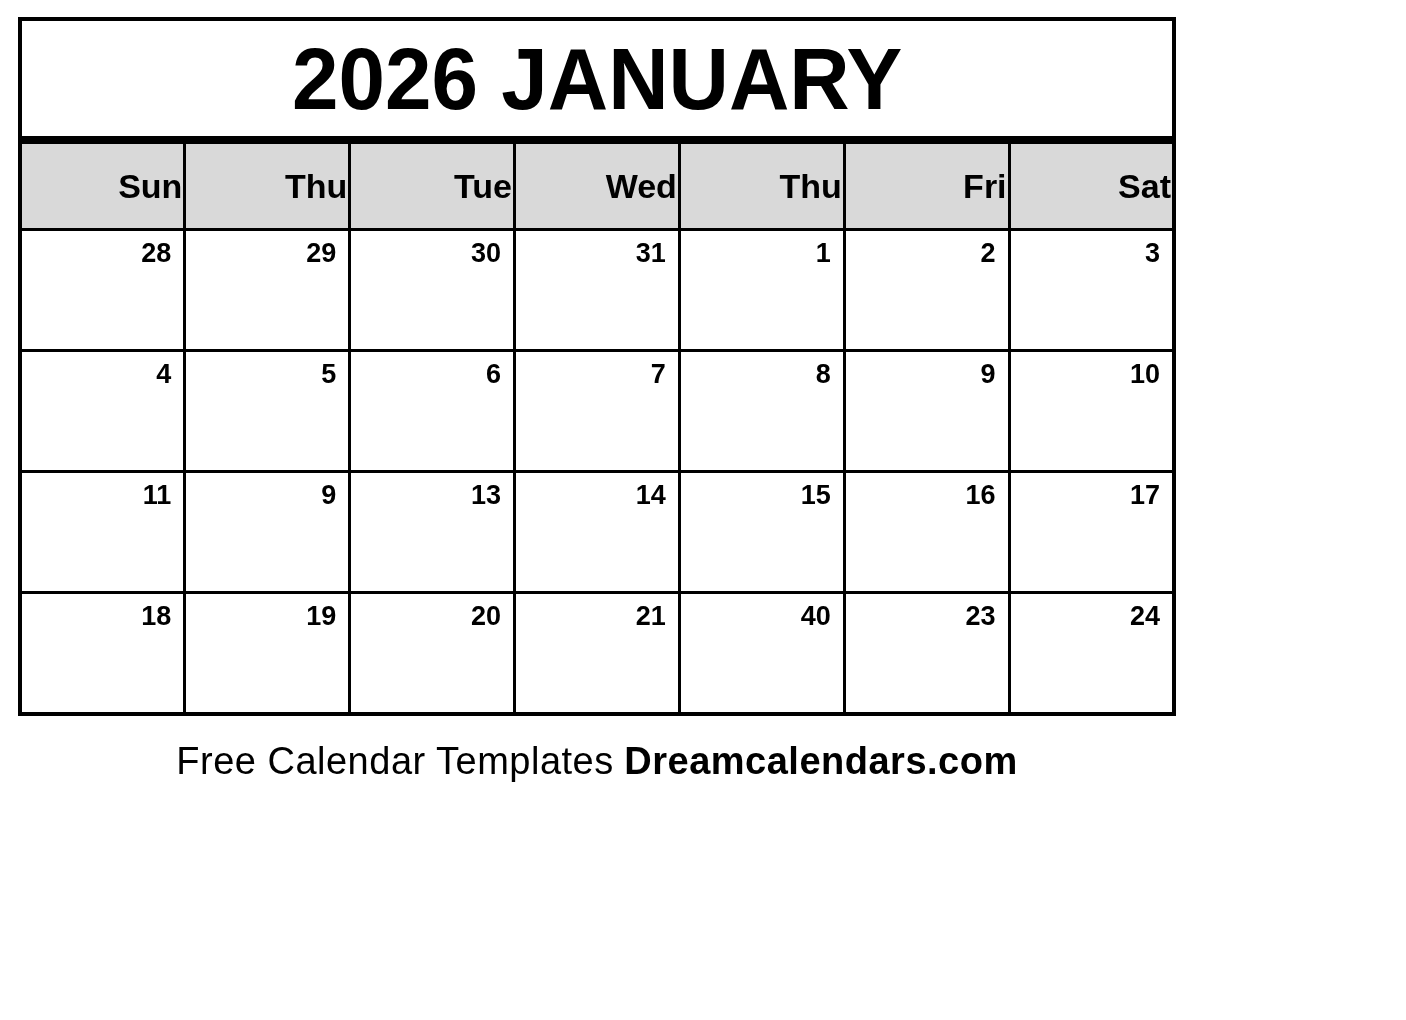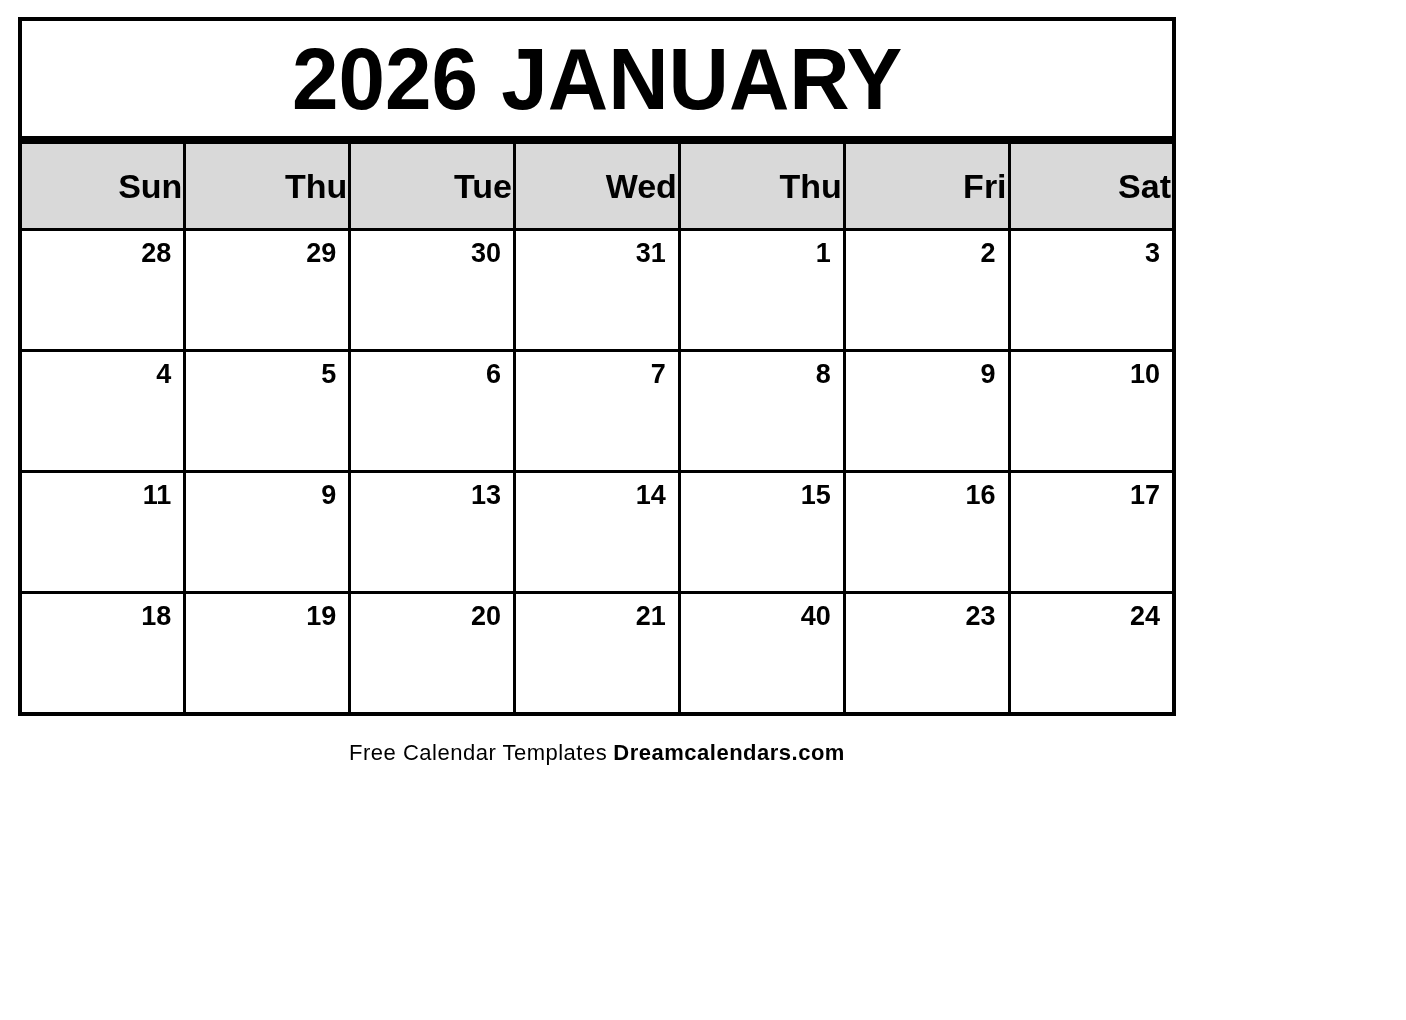--- a/index.html
+++ b/index.html
@@ -66,21 +66,21 @@
   }
   .day-number {
     font-size: 27px;
     font-weight: 700;
     color: #000000;
     line-height: 1.2;
   }
   .footer {
     margin-top: 24px;
     text-align: center;
-    font-size: 22px;
+    font-size: 38px;
     color: #000000;
     white-space: nowrap;
   }
   .footer .free-text {
     font-weight: 400;
     letter-spacing: 0.5px;
   }
   .footer .brand {
     font-weight: 700;
     letter-spacing: 0.5px;

